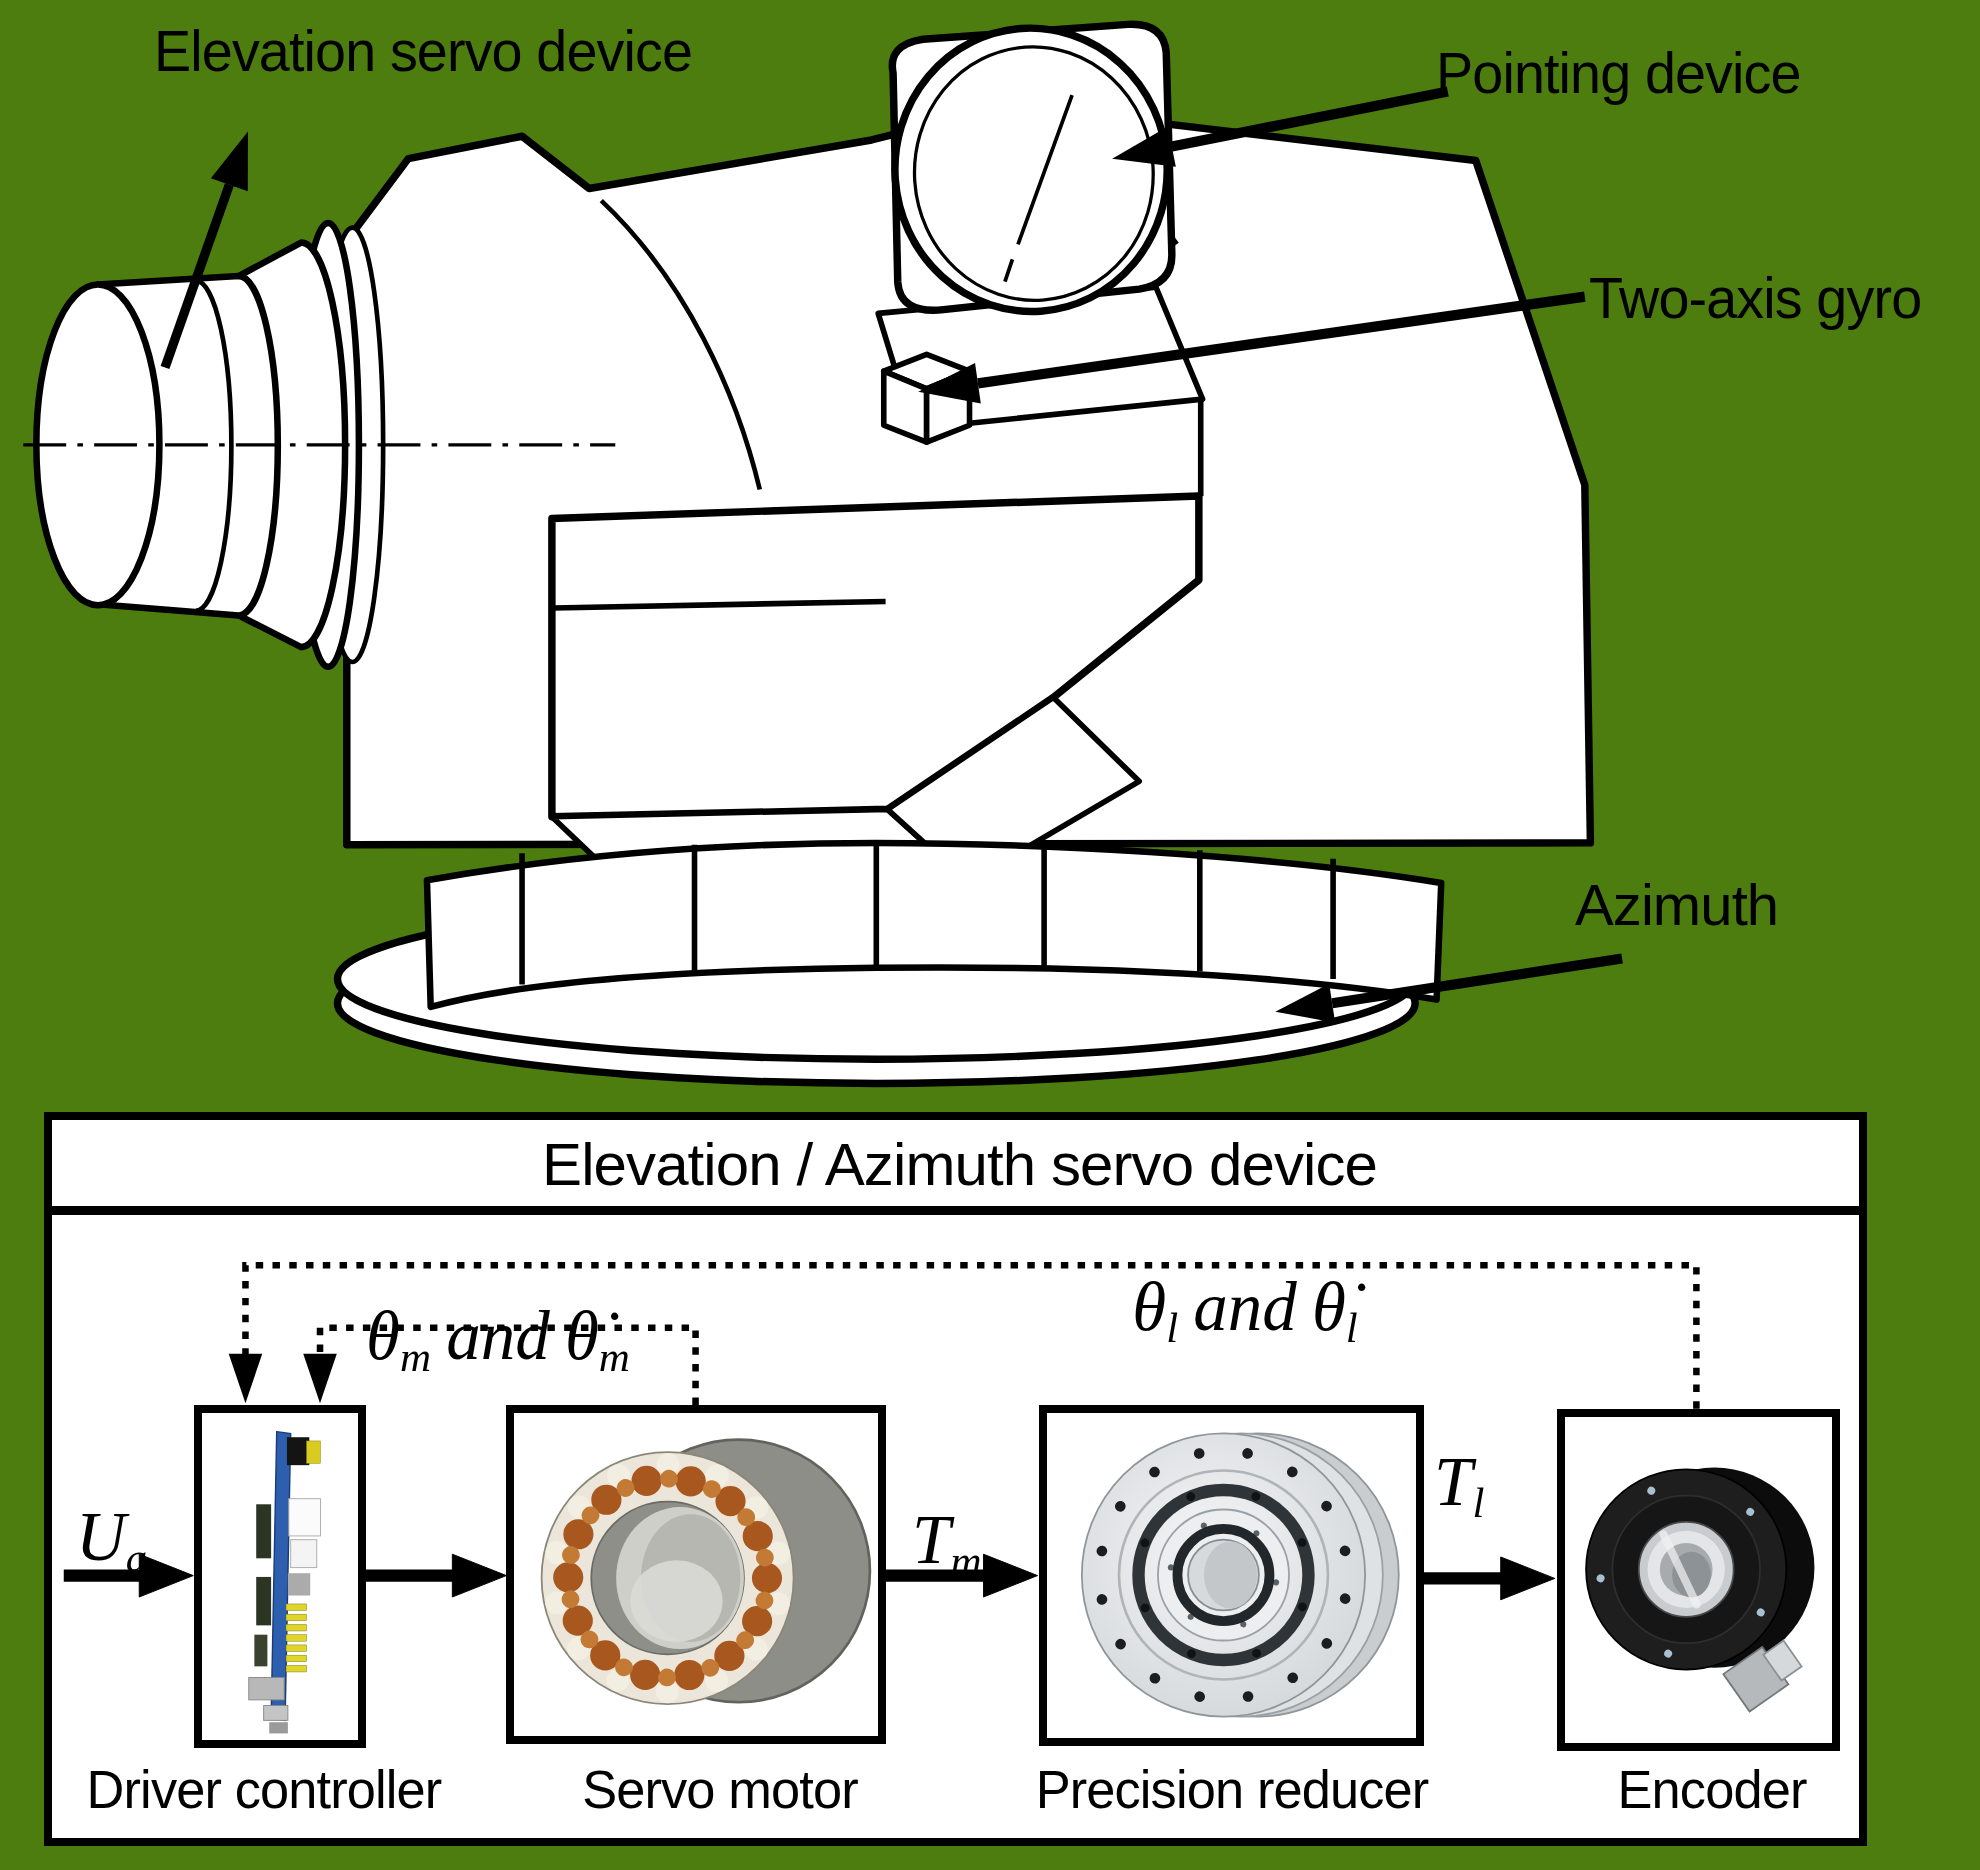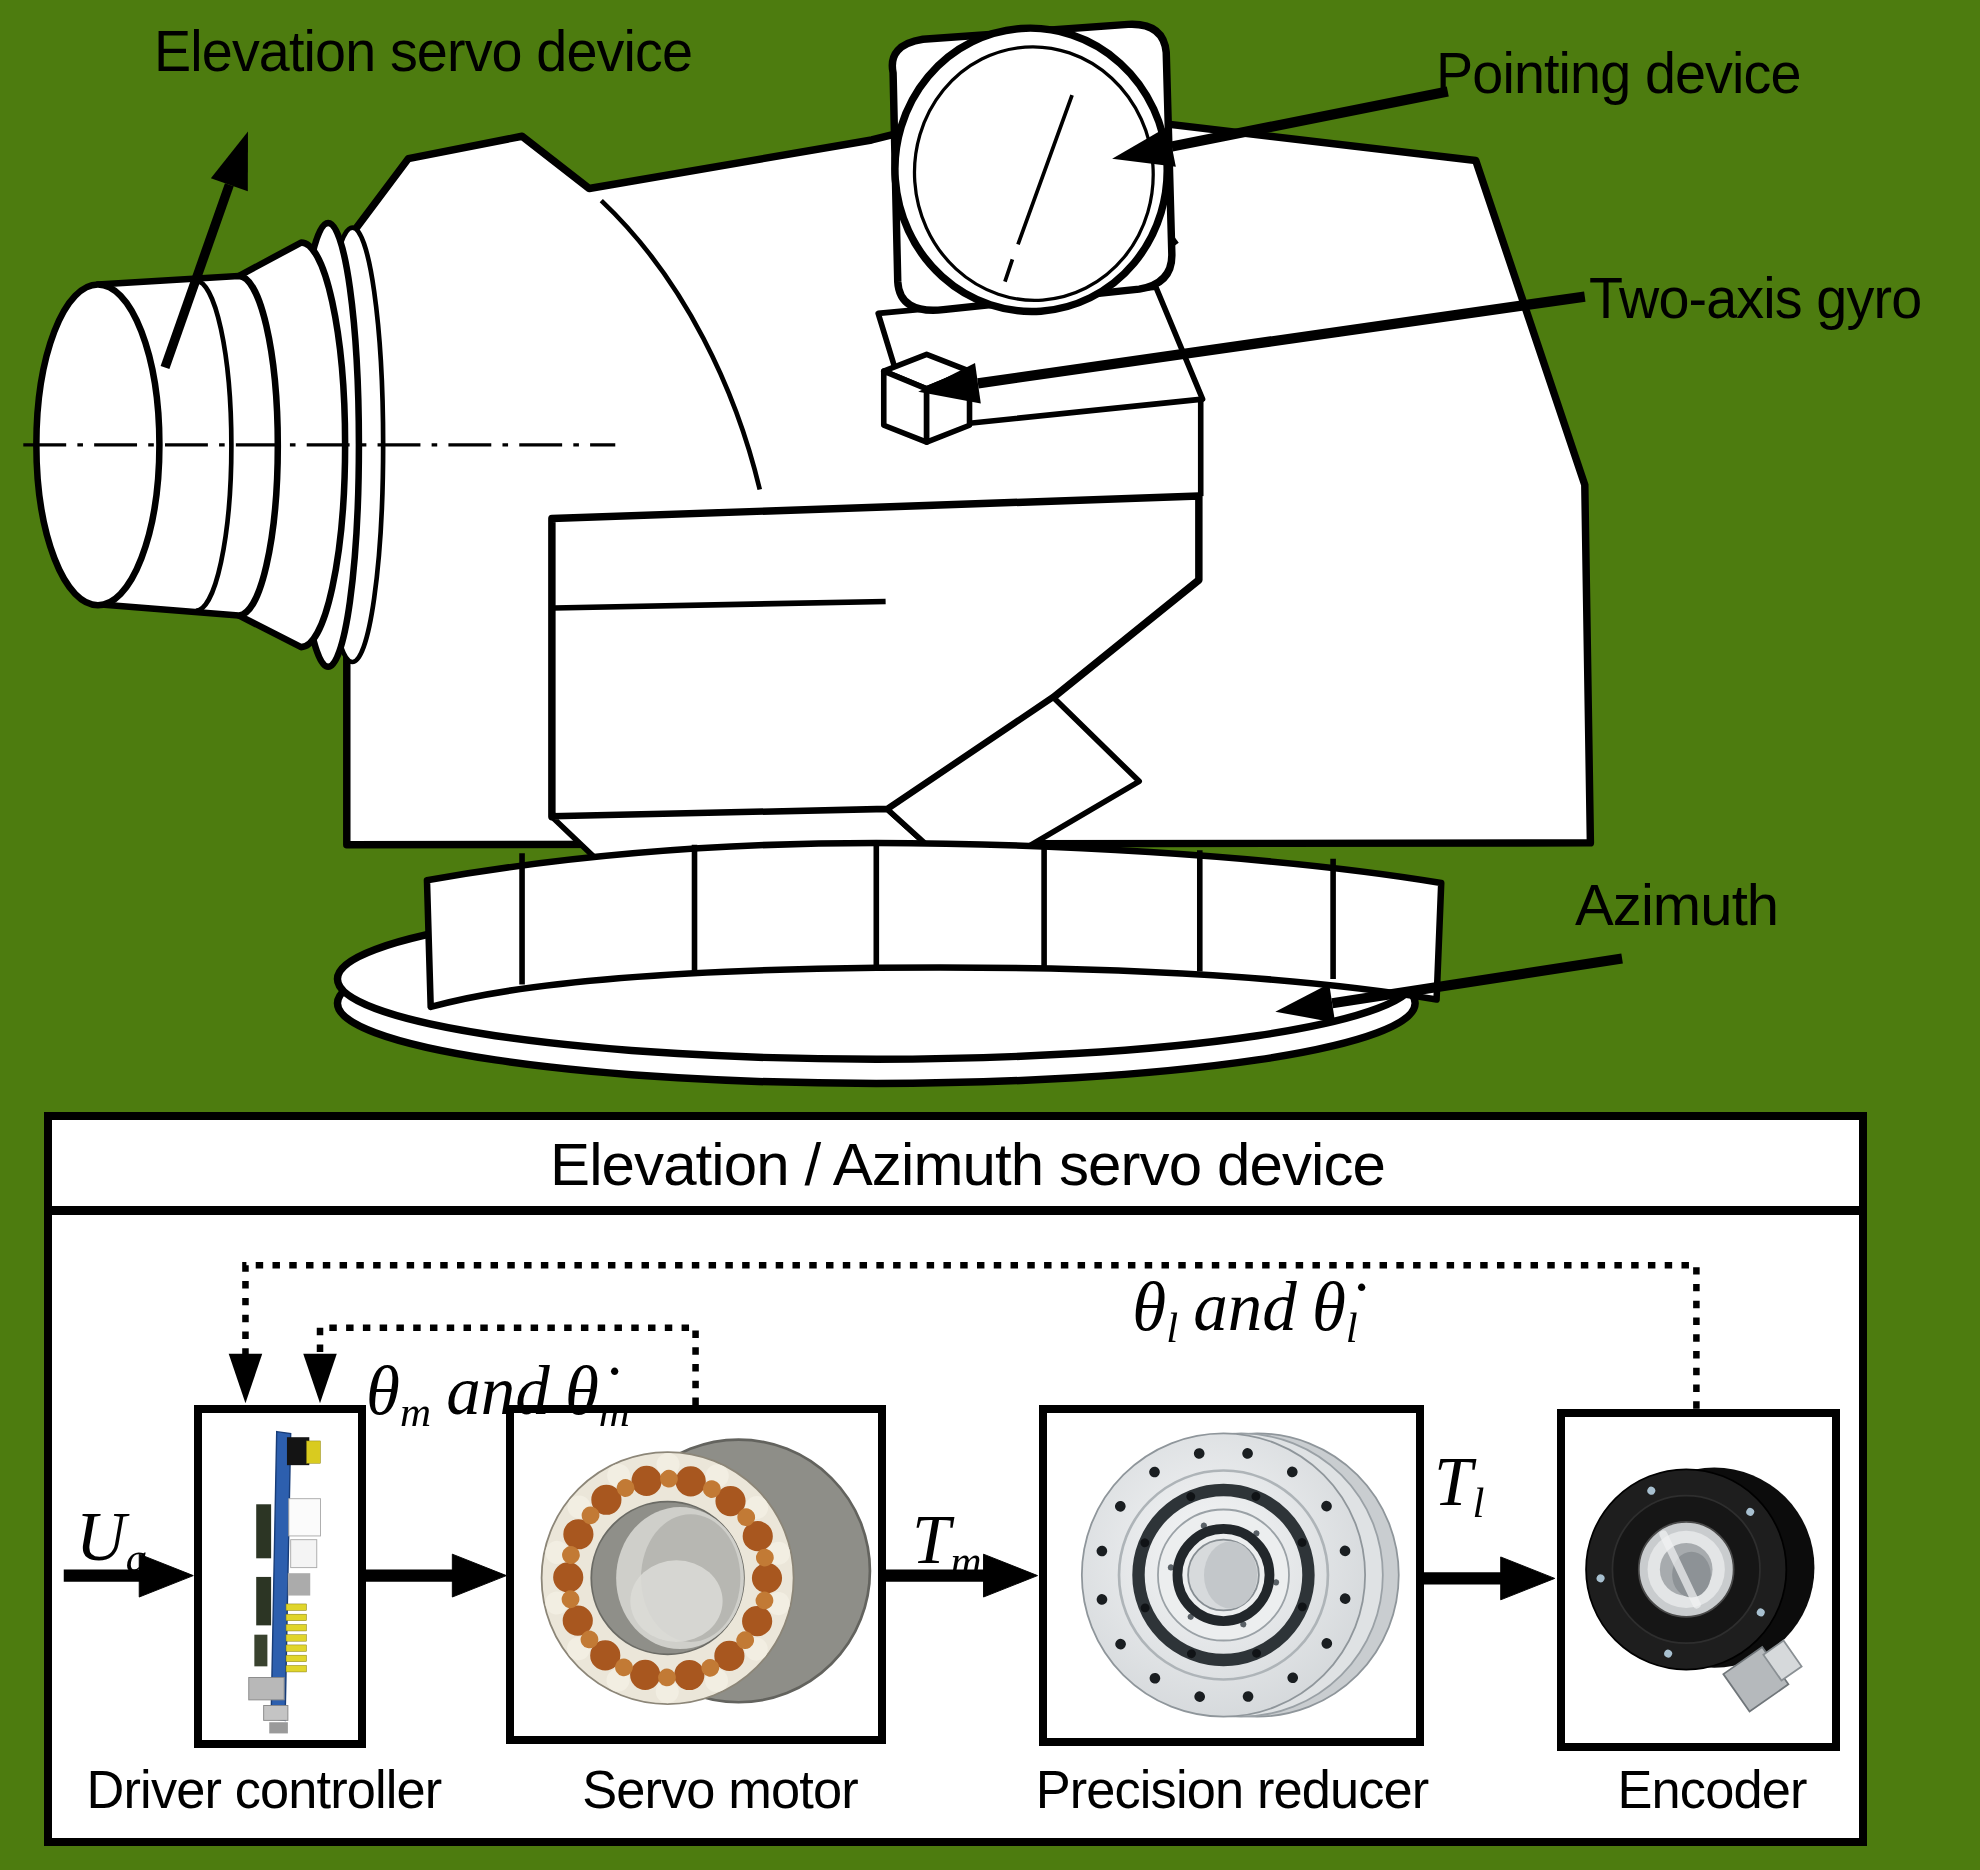--- a/index.html
+++ b/index.html
@@ -98,21 +98,21 @@
   </svg>
 
   <div class="abs toplabel" style="left:154px;top:20.5px">Elevation servo device</div>
   <div class="abs toplabel" style="left:1436px;top:43px">Pointing device</div>
   <div class="abs toplabel" style="left:1589px;top:268px">Two-axis gyro</div>
   <div class="abs azblock" style="left:1575px;top:869px;width:373px">
     <div>Azimuth</div>
   </div>
 
   <div class="abs outerbox" style="left:44px;top:1112px;width:1823px;height:734px"></div>
-  <div class="abs titlebar" style="left:56px;top:1130px;width:1823px">Elevation / Azimuth servo device</div>
+  <div class="abs titlebar" style="left:48px;top:1130px;width:1823px">Elevation / Azimuth servo device</div>
   <div class="abs sep" style="left:44px;top:1206px;width:1823px;height:9.3px"></div>
 
   <div class="abs compbox" style="left:194px;top:1405px;width:172px;height:343px">
     <svg width="155" height="326" viewBox="0 0 166 350">
       <polygon points="80,20 95,22 89,330 74,328" fill="#2d5fae" stroke="#173c78" stroke-width="1.5"></polygon>
       <rect x="91" y="26" width="24" height="30" fill="#141414"></rect>
       <rect x="112" y="30" width="15" height="24" fill="#d9cb1f" stroke="#8a7f10" stroke-width="0.5"></rect>
       <rect x="58" y="98" width="16" height="58" fill="#2c3524"></rect>
       <rect x="58" y="176" width="16" height="52" fill="#2c3524"></rect>
       <rect x="56" y="238" width="14" height="34" fill="#39422e"></rect>
@@ -225,21 +225,21 @@
 
   <div class="abs math" style="left:76px;top:1503px">
     <span>U</span><span class="msub">a</span>
   </div>
   <div class="abs math" style="left:912px;top:1506px">
     <span>T</span><span class="msub">m</span>
   </div>
   <div class="abs math" style="left:1434px;top:1448px">
     <span>T</span><span class="msub">l</span>
   </div>
-  <div class="abs math mathcenter" style="left:498px;top:1357px">
+  <div class="abs math mathcenter" style="left:498px;top:1302px">
     <span>θ</span><span class="msub">m</span><span class="mand">and</span><span>θ̇</span><span class="msub">m</span>
   </div>
   <div class="abs math mathcenter" style="left:1245px;top:1273px">
     <span>θ</span><span class="msub">l</span><span class="mand">and</span><span>θ̇</span><span class="msub">l</span>
   </div>
 
 </div>
 
 
 </body></html>

